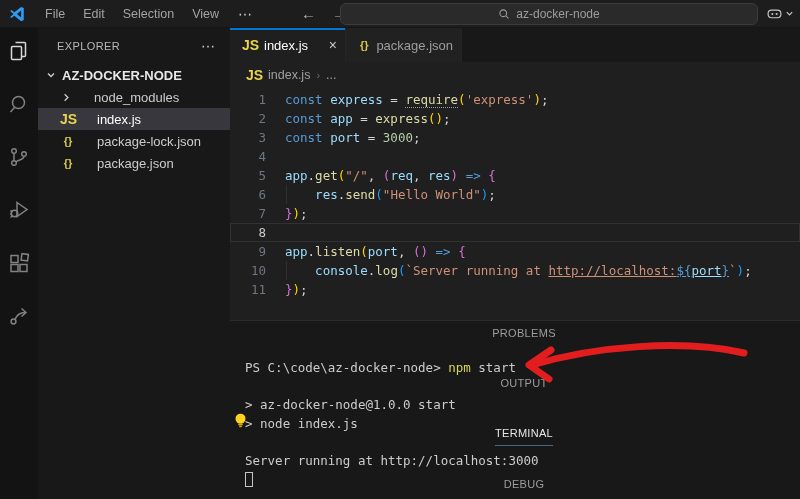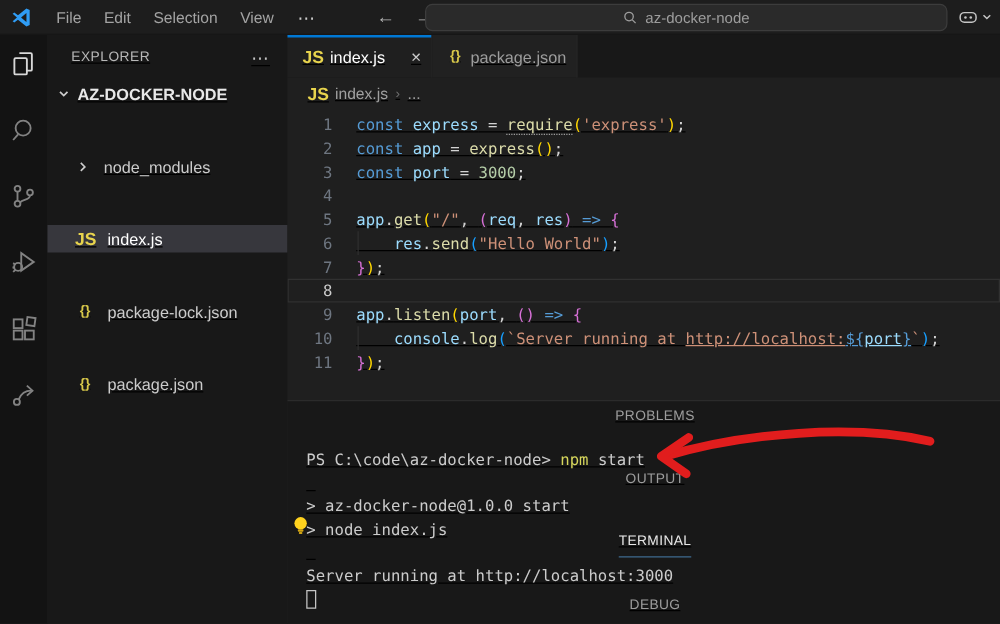--- a/index.html
+++ b/index.html
@@ -16,36 +16,36 @@
   .menu-more { color:#cccccc; font-size:14px; padding:0 10px; letter-spacing:1px; }
   .nav-arrows { display:flex; align-items:center; margin-left:38px; gap:16px; }
   .nav-arrow { color:#b6b6b6; font-size:15px; }
   .search-box { position:absolute; left:340px; width:418px; top:3px; height:22px;
                 background:#2a2a2a; border:1px solid #3c3c3c; border-radius:6px;
                 display:flex; align-items:center; justify-content:center; gap:6px;
                 color:#9d9d9d; font-size:12px; }
   .copilot { position:absolute; right:6px; top:5px; display:flex; align-items:center; gap:2px; color:#c5c5c5; }
 
   
-  .main-row { flex:1; display:flex; min-height:0;text-decoration:underline; }
+  .main-row { flex:1; display:flex; min-height:0; }
   .activitybar { width:38px; background:#131313; display:flex; flex-direction:column;
                  align-items:center; padding-top:10px; }
   .act-icon { width:26px; height:26px; margin-bottom:27px; display:flex;
               align-items:center; justify-content:center; }
 
   
   .sidebar { width:192px; background:#181818; color:#cccccc; display:flex; flex-direction:column; }
   .sidebar-header { height:36px; display:flex; align-items:center; justify-content:space-between;
                     padding:0 14px 0 19px; }
   .sidebar-title { font-size:11px; color:#b8b8b8; letter-spacing:.4px; }
   .sidebar-more { color:#c5c5c5; font-size:14px; letter-spacing:1px; }
   .tree-row { height:22px; display:flex; align-items:center; font-size:13px; color:#cccccc;
               cursor:default; white-space:nowrap; }
   .tree-row.root { font-weight:bold; color:#e8e8e8; padding-left:6px; gap:4px; }
-  .tree-row.child { padding-left:22px; gap:10px;margin-top:36px; }
+  .tree-row.child { padding-left:22px; gap:21px; }
   .tree-row.selected { background:#37373d; color:#ffffff; }
   .badge-js { color:#e8d44d; font-weight:bold; font-size:14px; width:16px; text-align:center; }
   .badge-json { color:#d8c84a; font-weight:bold; font-size:11px; width:16px; text-align:center; }
   .chev { stroke:#cccccc; stroke-width:1.4; fill:none; }
 
   
   .editor-col { flex:1; display:flex; flex-direction:column; min-width:0; background:#1f1f1f; }
   .tabbar { height:34px; background:#181818; display:flex; flex:0 0 34px; }
   .tab { width:116px; display:flex; align-items:center; gap:6px; padding:0 8px 0 12px;
          font-size:13px; position:relative; border-right:1px solid #252525; }

